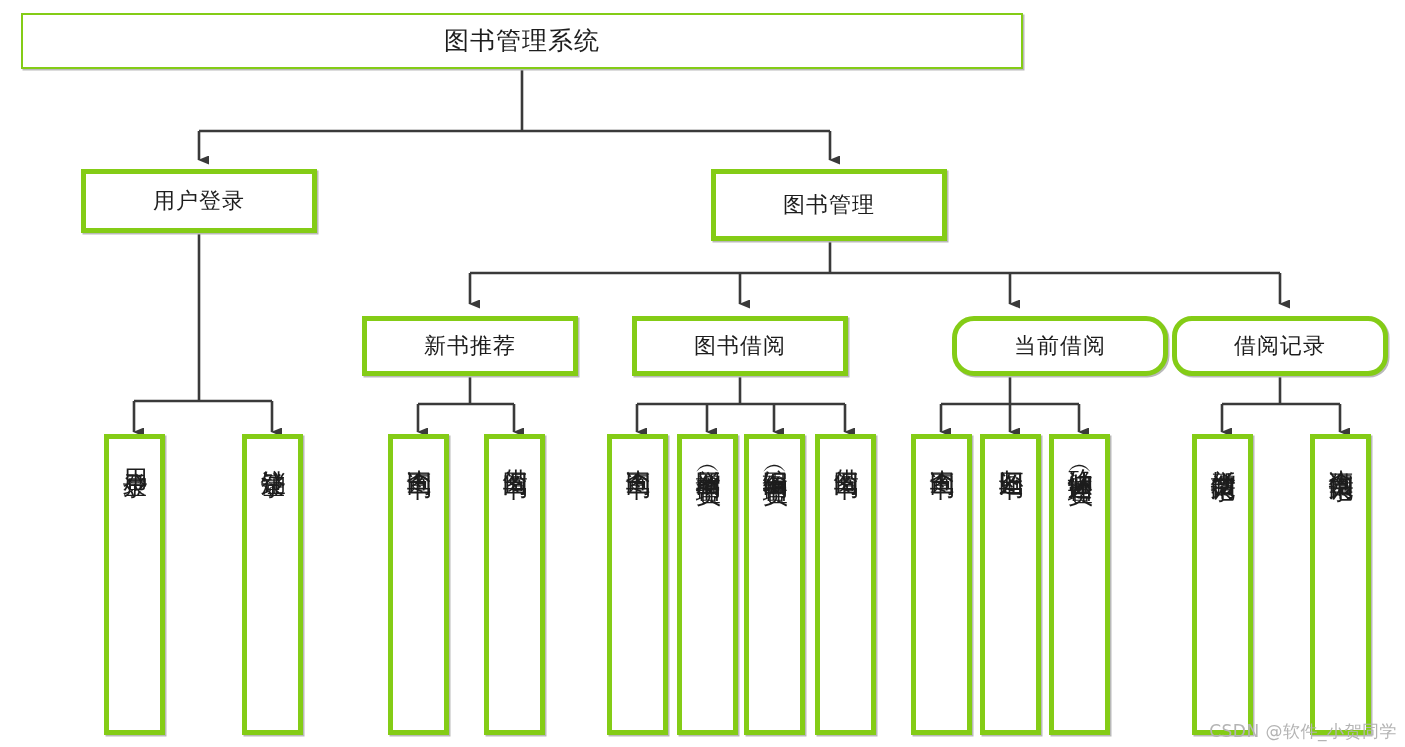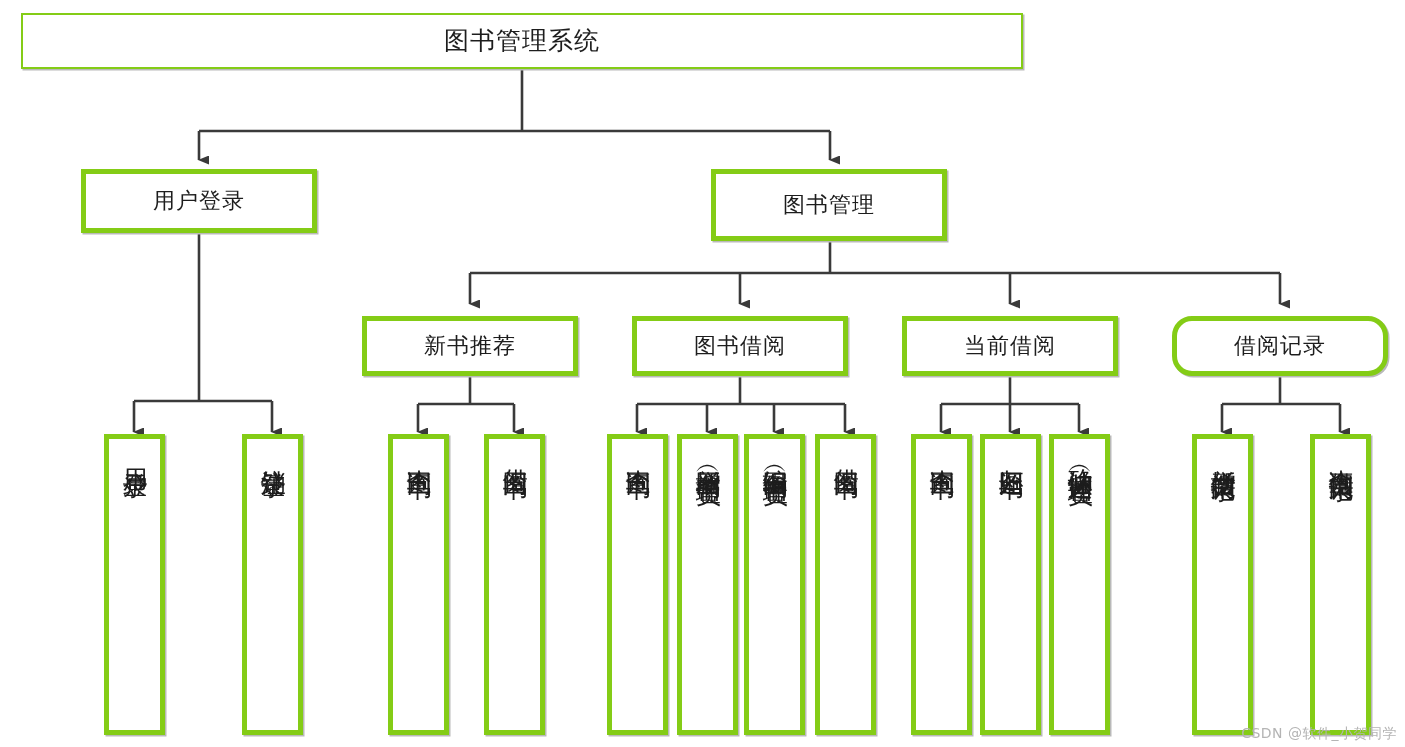--- a/index.html
+++ b/index.html
@@ -51,21 +51,21 @@
     line-height:1.06;
     letter-spacing:2px;
     white-space:nowrap;
     margin:0 auto;
   }
 
   
   #watermark{
     position:absolute;
     right:8px;bottom:4px;
-    font-size:14px;
+    font-size:17px;
     color:#b4b4b4;
     letter-spacing:0.5px;
     z-index:5;
     white-space:nowrap;
     font-family:"DejaVu Sans","Liberation Sans",sans-serif;
   }
 </style>
 </head>
 <body>
 
@@ -131,21 +131,21 @@
   <div class="node h" style="left:711px;top:169px;width:236px;height:72px;">
     <span class="label">图书管理</span>
   </div>
 
   <div class="node h" style="left:362px;top:316px;width:216px;height:60px;">
     <span class="label">新书推荐</span>
   </div>
   <div class="node h" style="left:632px;top:316px;width:216px;height:60px;">
     <span class="label">图书借阅</span>
   </div>
-  <div class="node h" style="left:902px;top:316px;width:216px;height:60px;">
+  <div class="node h" style="left:952px;top:316px;width:216px;height:60px;border-radius:22px;">
     <span class="label">当前借阅</span>
   </div>
   <div class="node h" style="left:1172px;top:316px;width:216px;height:60px;border-radius:20px;">
     <span class="label">借阅记录</span>
   </div>
 
   <div class="node leaf" style="left:104px;top:434px;width:61px;height:301px;">
     <span class="label">用户登录</span>
   </div>
   <div class="node leaf" style="left:242px;top:434px;width:61px;height:301px;">

